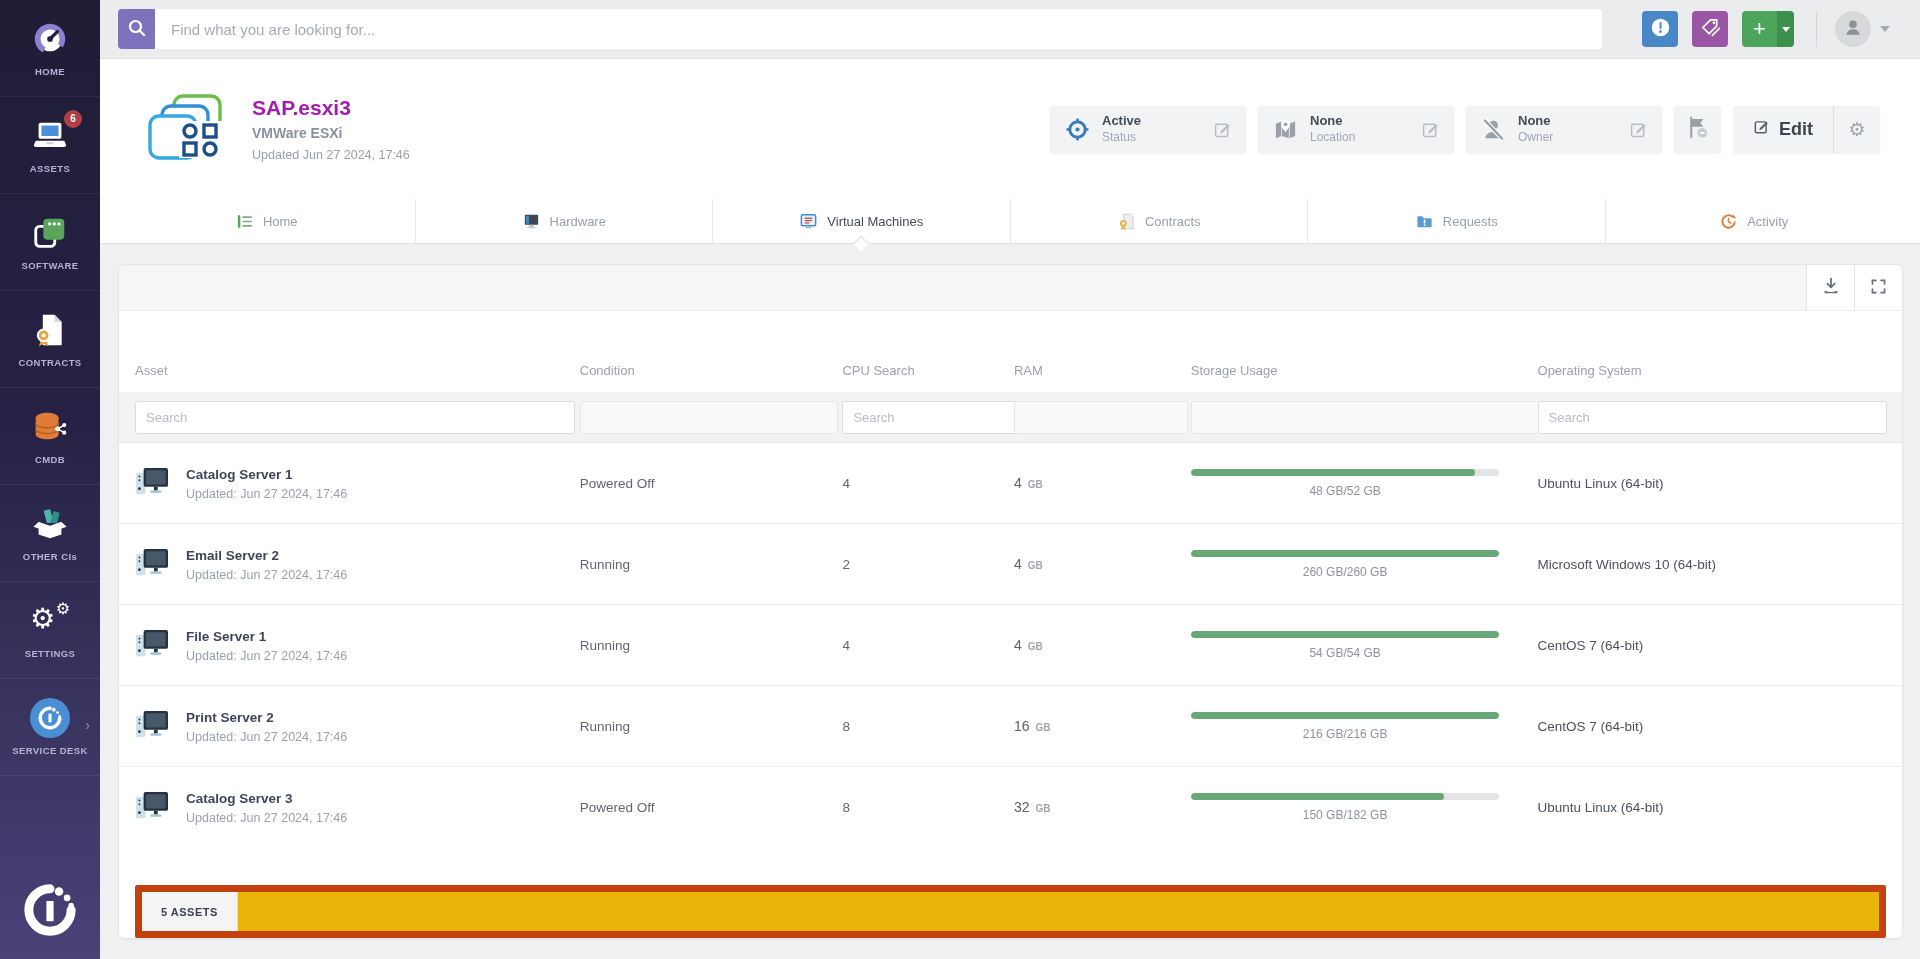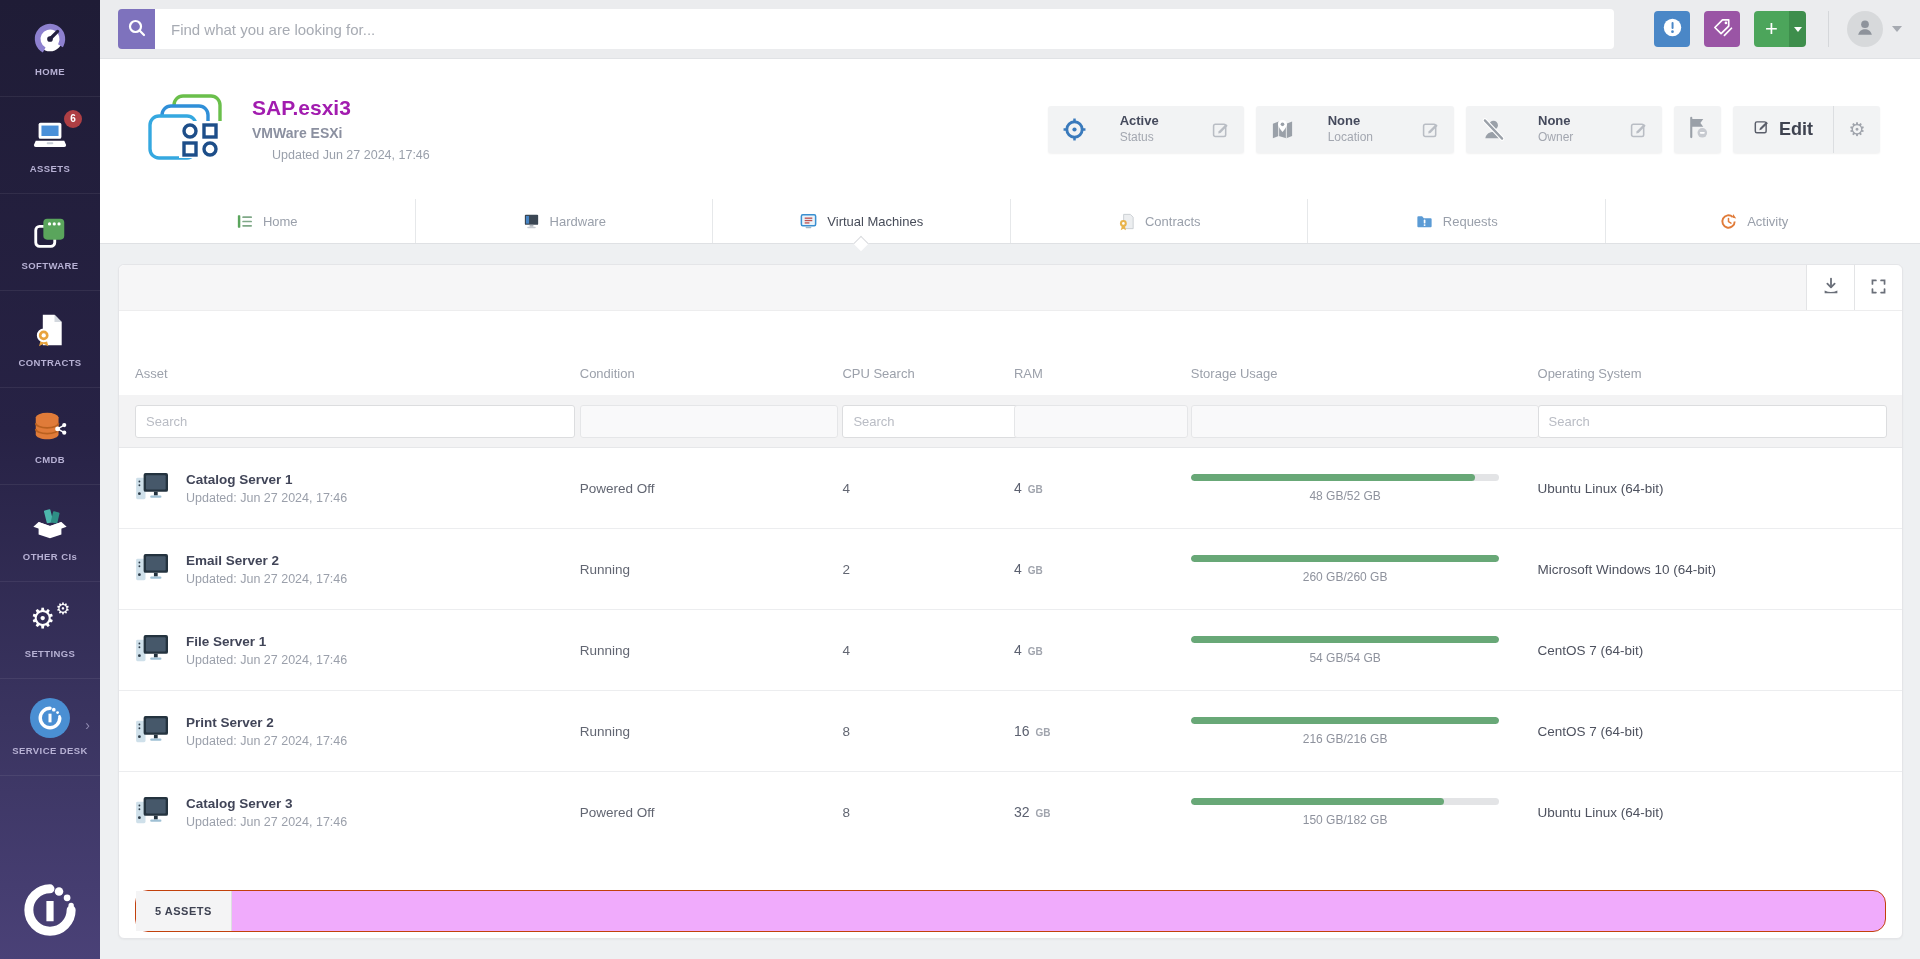--- a/index.html
+++ b/index.html
@@ -21,21 +21,21 @@
   .gearglyph{font-family:"DejaVu Sans",sans-serif;line-height:1;}
   .settings-gears{position:relative;width:40px;height:40px;}
   .settings-gears .g1{position:absolute;left:0;top:4px;font-size:28px;color:#fff;}
   .settings-gears .g2{position:absolute;right:0;top:0;font-size:16px;color:#fff;}
   .sd-circle{width:40px;height:40px;border-radius:50%;background:#4a8fd3;display:flex;align-items:center;justify-content:center;}
 
   
   .main{flex:1;display:flex;flex-direction:column;min-width:0;}
 
   
-  .topbar{height:58px;background:#ebecee;display:flex;align-items:center;padding:0 18px 0 18px;border-bottom:1px solid #e0e2e5;}
+  .topbar{height:58px;background:#ebecee;display:flex;align-items:center;padding:0 30px 0 18px;border-bottom:1px solid #e0e2e5;}
   .searchwrap{flex:1;display:flex;height:40px;margin-right:26px;}
   .search-btn{width:37px;background:#7e72bd;border:none;border-radius:4px 0 0 4px;display:flex;align-items:center;justify-content:center;cursor:pointer;}
   .search-input{flex:1;border:none;background:#fff;border-radius:0 4px 4px 0;padding:0 16px;font-size:15px;color:#3c4152;outline:none;}
   .search-input::placeholder{color:#a7abb3;}
   .top-actions{display:flex;align-items:center;}
   .sq-btn{width:36px;height:36px;border:none;border-radius:4px;display:flex;align-items:center;justify-content:center;cursor:pointer;margin-left:14px;padding:0;}
   .btn-blue{background:#4a87c7;}
   .btn-purple{background:#9a55a5;}
   .split-green{display:flex;margin-left:14px;border-radius:4px;overflow:hidden;cursor:pointer;height:36px;}
   .split-green .mainseg{width:35px;background:#4ca55b;display:flex;align-items:center;justify-content:center;color:#fff;font-size:22px;font-weight:400;line-height:1;}
@@ -44,24 +44,24 @@
   .vdiv{width:1px;height:36px;background:#d5d7da;margin:0 18px 0 22px;}
   .avatar{width:36px;height:36px;border-radius:50%;background:#d7d9db;display:flex;align-items:center;justify-content:center;cursor:pointer;}
   .avatar-caret{margin-left:9px;width:0;height:0;border-left:5px solid transparent;border-right:5px solid transparent;border-top:6px solid #a6aab1;cursor:pointer;}
 
   
   .asset-header{height:140px;background:#fff;display:flex;align-items:center;padding:0 40px 0 48px;}
   .asset-id{display:flex;align-items:center;}
   .asset-id .bigicon{margin-right:26px;}
   .asset-title{font-size:21px;font-weight:700;color:#a21caf;}
   .asset-type{font-size:14px;font-weight:700;color:#8b90a0;margin-top:5px;}
-  .asset-updated{font-size:12.5px;color:#9aa0ab;margin-top:7px;margin-left:20px;}
+  .asset-updated{font-size:12.5px;color:#9aa0ab;margin-top:7px;}
   .header-actions{margin-left:auto;display:flex;align-items:center;gap:12px;}
   .chip{display:flex;align-items:center;background:#f2f3f4;border-radius:3px;height:47px;padding:0 14px;
-    box-shadow:0 1px 2px rgba(0,0,0,.06);min-width:168px;cursor:default;gap:20px;}
+    box-shadow:0 1px 2px rgba(0,0,0,.06);min-width:168px;cursor:default;}
   .chip .cicon{width:26px;display:flex;justify-content:center;margin-right:12px;}
   .chip-value{font-size:13px;font-weight:700;color:#454a5c;line-height:1.25;}
   .chip-label{font-size:12px;color:#a3a7b0;line-height:1.25;}
   .chip .pencil{margin-left:auto;padding-left:28px;display:flex;cursor:pointer;}
   .iconbtn{width:47px;height:47px;background:#f2f3f4;border:none;border-radius:3px;box-shadow:0 1px 2px rgba(0,0,0,.06);
     display:flex;align-items:center;justify-content:center;cursor:pointer;}
   .edit-group{display:flex;background:#f2f3f4;border-radius:3px;height:47px;box-shadow:0 1px 2px rgba(0,0,0,.06);overflow:hidden;}
   .edit-main{display:flex;align-items:center;gap:9px;padding:0 20px;border:none;background:transparent;cursor:pointer;
     font-size:18px;font-weight:700;color:#3f4350;font-family:inherit;}
   .edit-sep{width:1px;background:#dcdee1;}
@@ -106,21 +106,21 @@
   .asset-sub{font-size:12.5px;color:#9ba0ab;margin-top:3px;}
   .cond,.cpu{font-size:13.5px;color:#626672;}
   .ram{font-size:14px;color:#5c6170;}
   .ram-unit{font-size:10px;color:#a0a4ad;margin-left:6px;font-weight:700;}
   .bar-wrap{width:89%;}
   .bar{height:7px;background:#e3e4e6;border-radius:4px;overflow:hidden;}
   .fill{height:100%;background:#68a877;border-radius:4px;}
   .bar-label{text-align:center;margin-top:8px;font-size:12px;color:#8e929d;}
   .os{font-size:13.5px;color:#4e525f;}
 
-  .tfoot{margin:38px 16px 0;height:40px;background:#f0abfc;border:1px solid #c2410c;border-radius:13px;display:flex;align-items:stretch;}
+  .tfoot{margin:38px 16px 0;height:40px;background:#eab308;border:7px solid #c2410c;border-radius:2px;display:flex;align-items:stretch;}
   .tfoot .count{display:flex;align-items:center;padding:0 19px;background:#f4f4f5;border-right:1px solid #dcdee0;
     font-size:11px;font-weight:700;letter-spacing:.5px;color:#3e4252;}
 </style>
 </head>
 <body>
 
 <div class="page">
 
   <aside class="sidebar">
 

